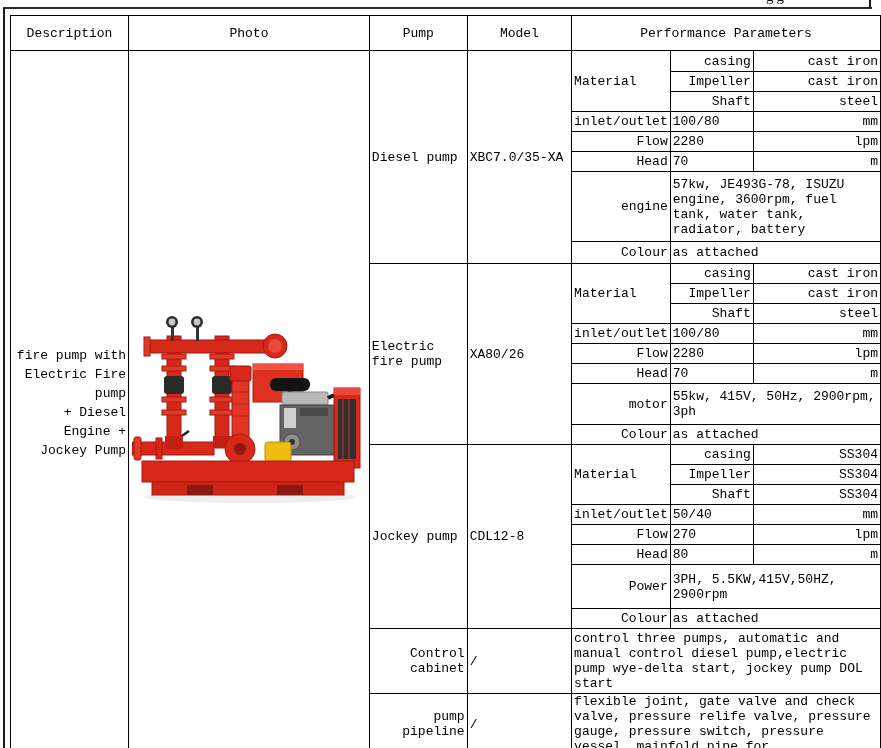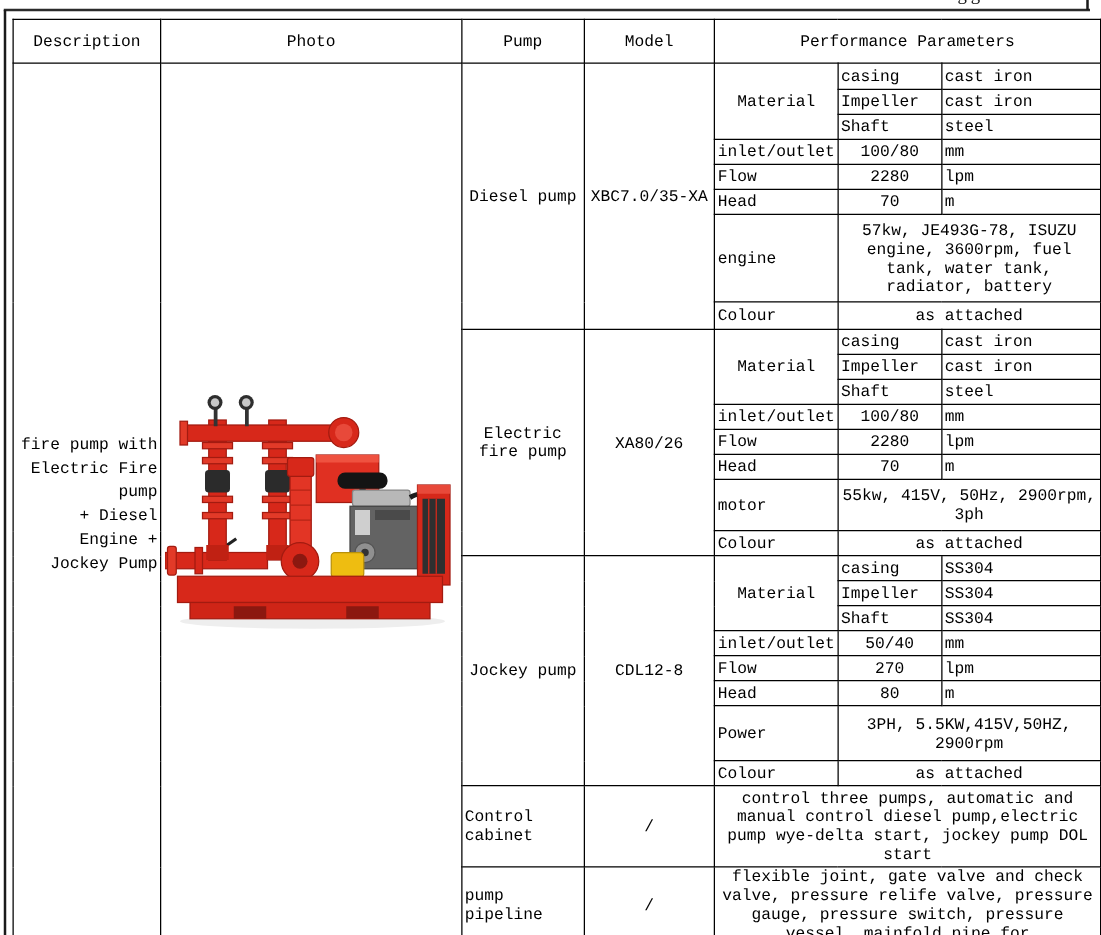--- a/index.html
+++ b/index.html
@@ -1,22 +1,22 @@
 <!DOCTYPE html>
 <html><head>
 <meta charset="utf-8">
 <style>
   html,body{margin:0;padding:0;background:#fff;}
   .page{position:relative;width:881px;height:748px;background:#ffffff;overflow:hidden;
         font-family:"Liberation Serif","DejaVu Serif",serif;font-size:13px;color:#000;}
   table.spec{border-collapse:collapse;table-layout:fixed;position:absolute;left:10px;top:15px;font-family:Liberation Mono, monospace;}
   table.spec td{border:1px solid #000;padding:0 2px;vertical-align:middle;line-height:15px;
                 overflow:hidden;background:#fff;}
-  td.c{text-align:center;}
-  td.l{text-align:left;padding-left:4px;margin-top:25px;}
+  td.c{text-align:left;}
+  td.l{text-align:right;padding-left:4px;margin-top:25px;}
   td.yellow{background:#ffff00;}
   td.hdr{text-align:center;height:34px;}
   td.desc-cell{text-align:right;padding-bottom:90px;}
   td.photo-cell{text-align:center;vertical-align:middle;padding:0;}
   .desc-line{display:block;line-height:19px;}
   
   .topline{position:absolute;left:3px;top:7px;width:869px;height:2px;background:#2b2b2b;}
   .leftline{position:absolute;left:3px;top:8px;width:2px;height:740px;background:#1a1a1a;}
   .rightvline-top{position:absolute;left:869px;top:0;width:2px;height:8px;background:#1a1a1a;}
   .edge-seg{position:absolute;left:872px;width:9px;height:1px;background:#000;}

